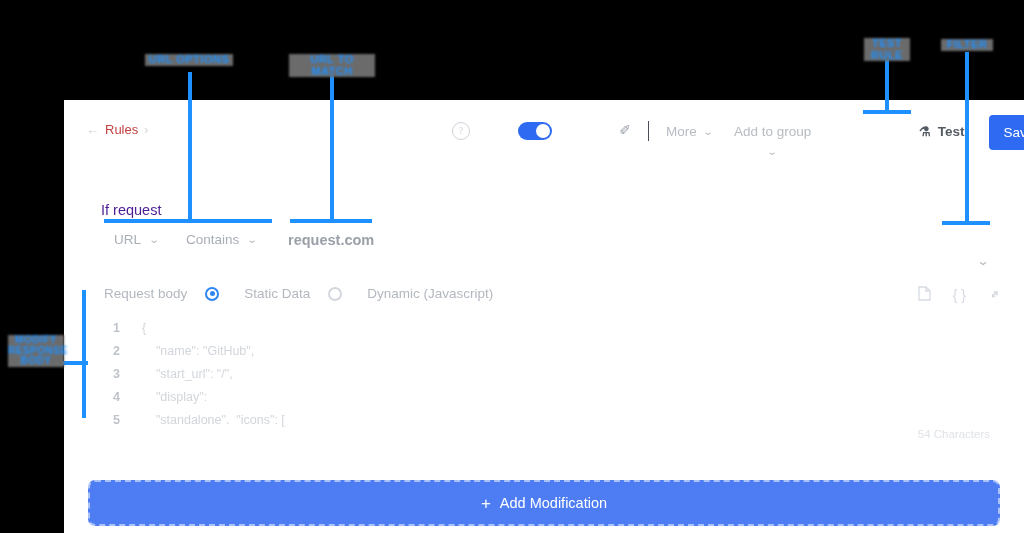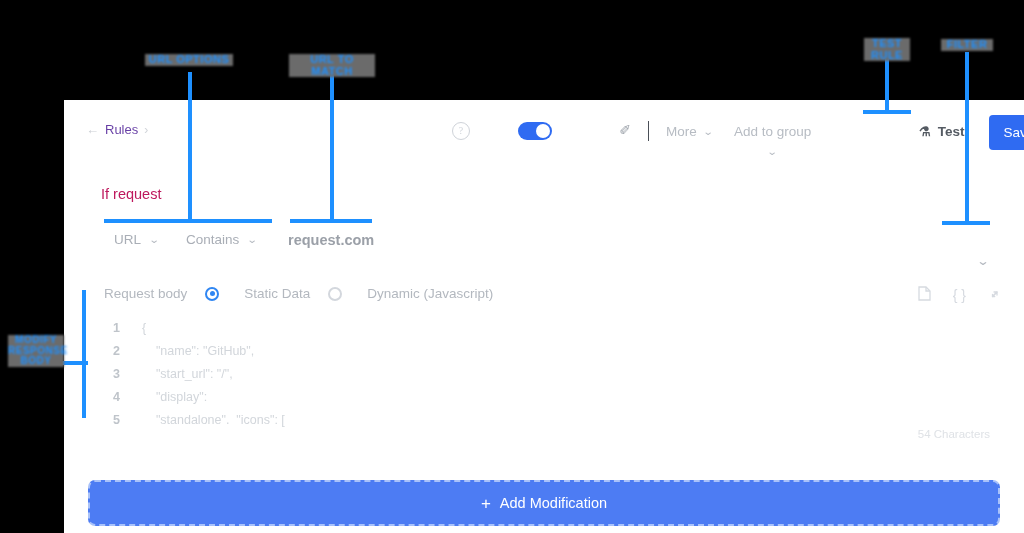--- a/index.html
+++ b/index.html
@@ -39,21 +39,21 @@
     left: 22px;
     top: 22px;
     display: flex;
     align-items: center;
     gap: 6px;
     color: #b9bdc4;
     font-size: 13px;
     opacity: .85;
   }
   .breadcrumb .bc-arrow { font-size: 13px; color: #c2c6cc; }
-  .breadcrumb .bc-label { color: #4c1d95; }
+  .breadcrumb .bc-label { color: #b91c1c; }
   .breadcrumb .bc-chevron { font-size: 12px; color: #c8ccd2; }
 
   .help-icon {
     position: absolute;
     left: 388px;
     top: 22px;
     width: 16px; height: 16px;
     border: 1.3px solid #cfd3d9;
     border-radius: 50%;
     color: #cfd3d9;
@@ -146,22 +146,22 @@
 
   
   #condition-row {
     position: absolute;
     left: 0; top: 66px;
     width: 960px;
     height: 100px;
   }
   .if-request {
     position: absolute;
-    left: 37px; top: 20px;
-    color: #be185d;
+    left: 37px; top: 36px;
+    color: #4c1d95;
     font-size: 14.5px;
   }
   .cond-field {
     position: absolute;
     top: 66px;
     display: flex;
     align-items: center;
     gap: 9px;
     color: #a9aeb6;
     font-size: 13.5px;

